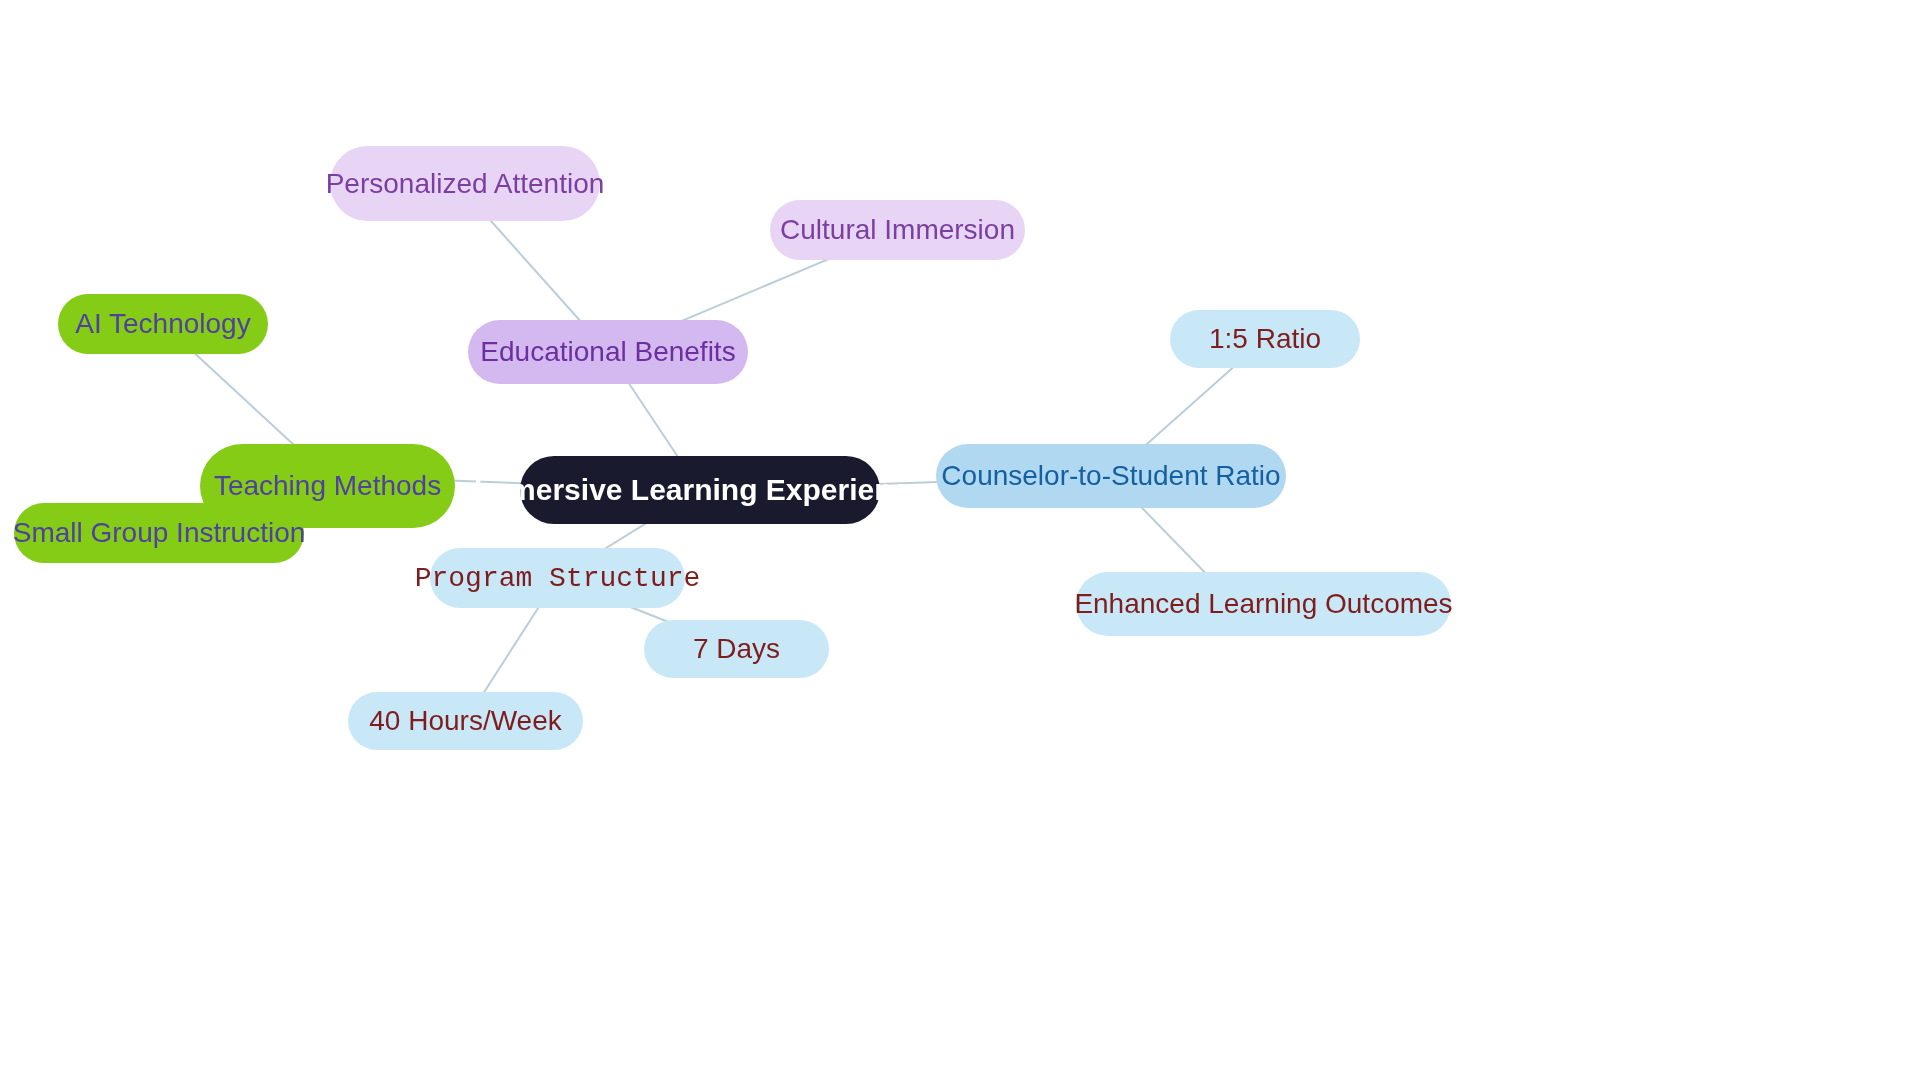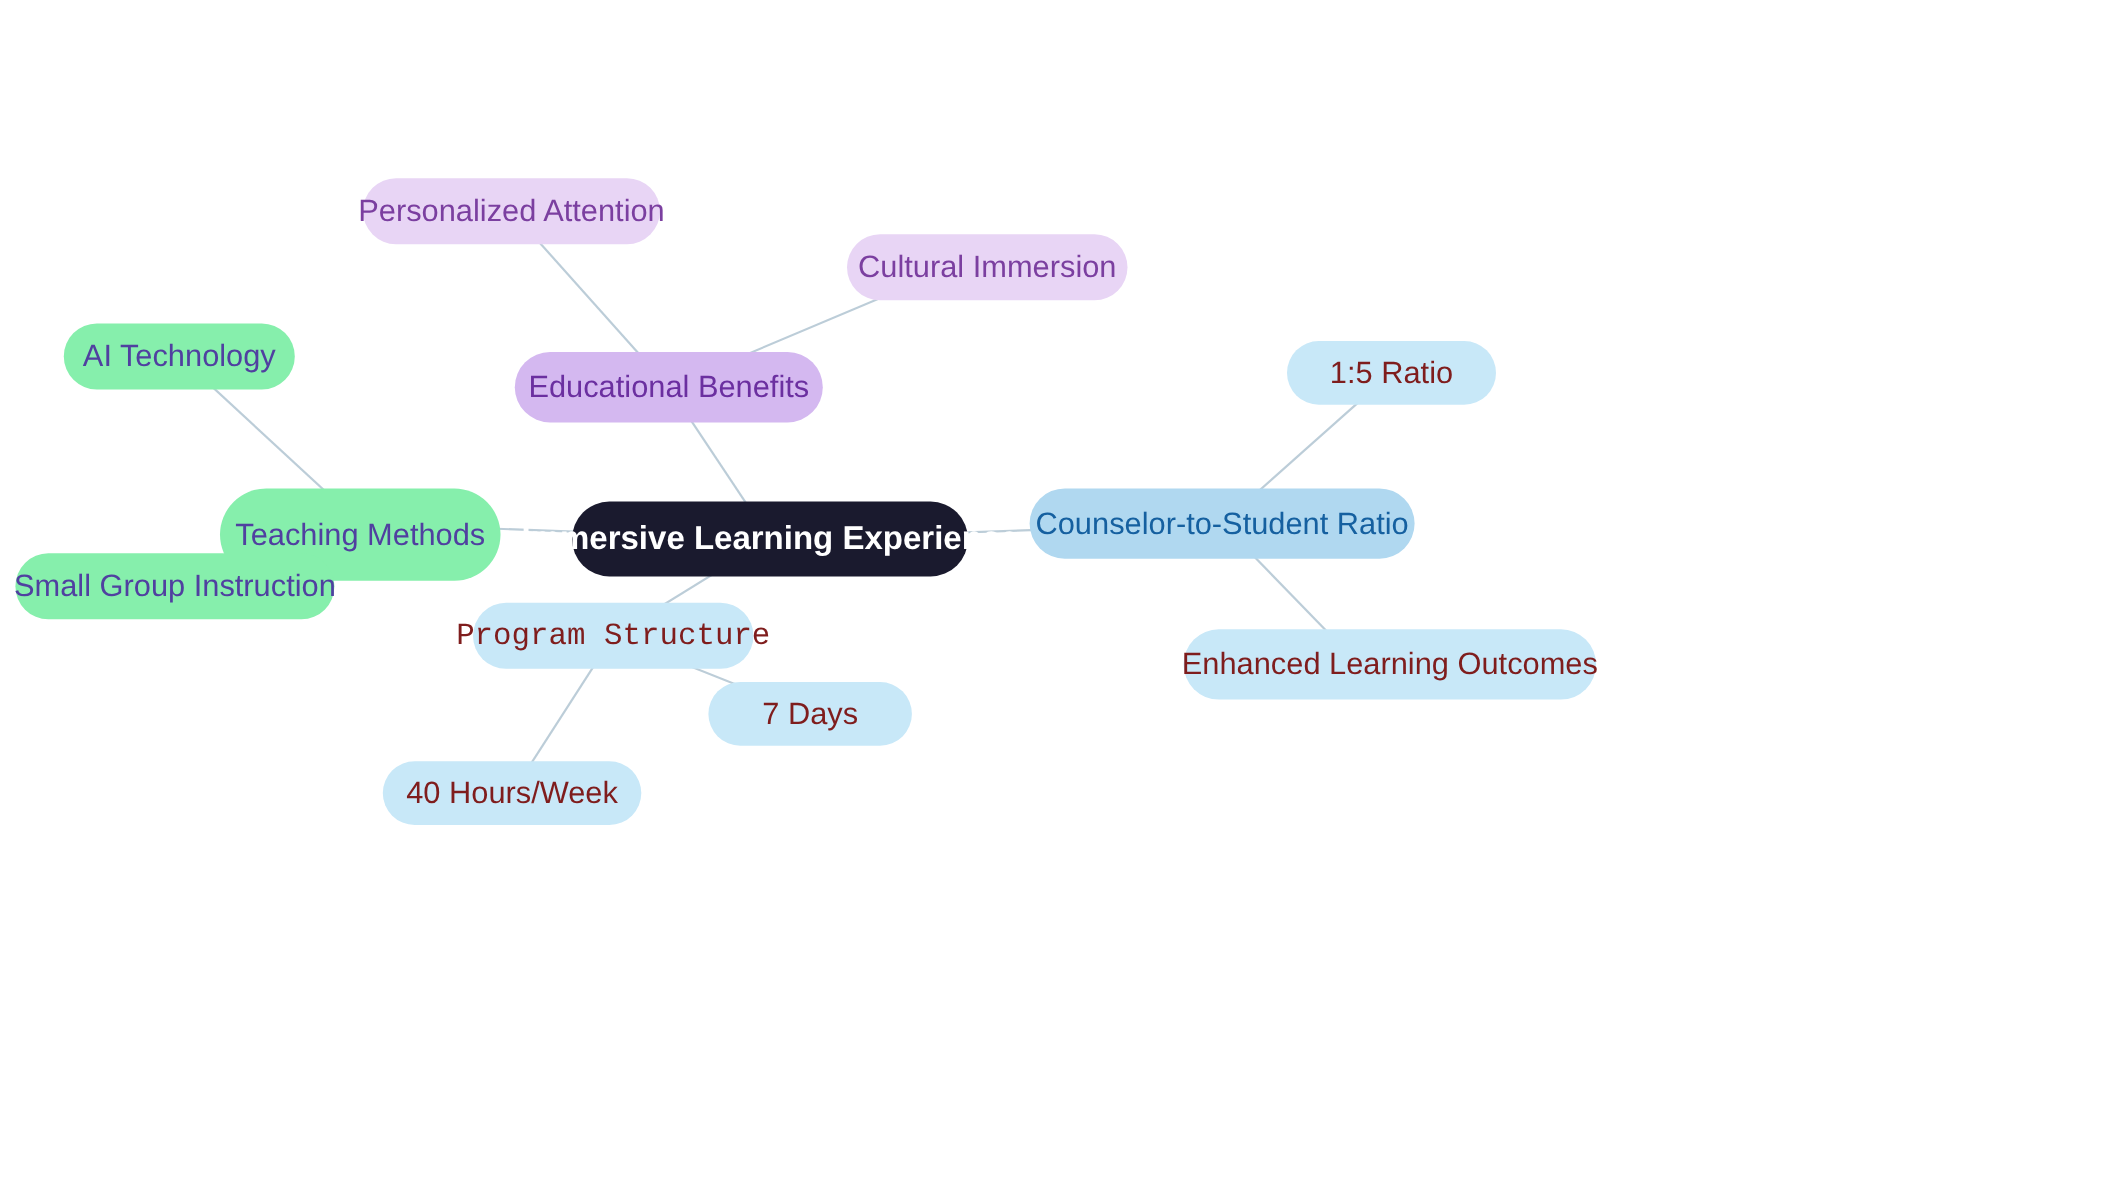--- a/index.html
+++ b/index.html
@@ -52,21 +52,21 @@
       background: #c8e8f8;
       color: #7f1d1d;
       padding: 18px 36px;
     }
     .node-blue-medium {
       background: #b0d8f0;
       color: #1560a0;
       padding: 28px 40px;
     }
     .node-lavender {
-      background: #86efac;
+      background: #84cc16;
       color: #5040a0;
       padding: 20px 40px;
     }
   </style>
 </head>
 <body>
 
 <svg id="connections">
     <line x1="700" y1="490" x2="608" y2="352" stroke="#a0b8c8" stroke-width="2" opacity="0.7"></line>
     <line x1="608" y1="352" x2="465" y2="192" stroke="#a0b8c8" stroke-width="2" opacity="0.7"></line>
@@ -79,23 +79,23 @@
     <line x1="1111" y1="476" x2="1235.5" y2="604" stroke="#a0b8c8" stroke-width="2" opacity="0.7"></line>
     <line x1="700" y1="490" x2="557.5" y2="578" stroke="#a0b8c8" stroke-width="2" opacity="0.7"></line>
     <line x1="557.5" y1="578" x2="736.5" y2="649" stroke="#a0b8c8" stroke-width="2" opacity="0.7"></line>
     <line x1="557.5" y1="578" x2="465.5" y2="721" stroke="#a0b8c8" stroke-width="2" opacity="0.7"></line>
   </svg>
 
 <div class="node node-center" style="left:520px; top:456px; width:360px; height:68px;">Immersive Learning Experience</div>
 
 <div class="node node-purple-medium" style="left:468px; top:320px; width:280px; height:64px;">Educational Benefits</div>
 
-<div class="node node-purple-light" style="left:330px; top:162px; width:270px; height:60px;">Personalized Attention</div>
+<div class="node node-purple-light" style="left:330px; top:146px; width:270px; height:75px;">Personalized Attention</div>
 
-<div class="node node-purple-light" style="left:770px; top:200px; width:255px; height:60px;margin-top:13px;">Cultural Immersion</div>
+<div class="node node-purple-light" style="left:770px; top:200px; width:255px; height:60px;">Cultural Immersion</div>
 
 <div class="node node-lavender" style="left:200px; top:444px; width:255px; height:84px;">Teaching Methods</div>
 
 <div class="node node-lavender" style="left:58px; top:294px; width:210px; height:60px;">AI Technology</div>
 
 <div class="node node-lavender" style="left:14px; top:503px; width:290px; height:60px;">Small Group Instruction</div>
 
 <div class="node node-blue-medium" style="left:936px; top:444px; width:350px; height:64px;">Counselor-to-Student Ratio</div>
 
 <div class="node node-blue-light" style="left:1170px; top:310px; width:190px; height:58px;">1:5 Ratio</div>

